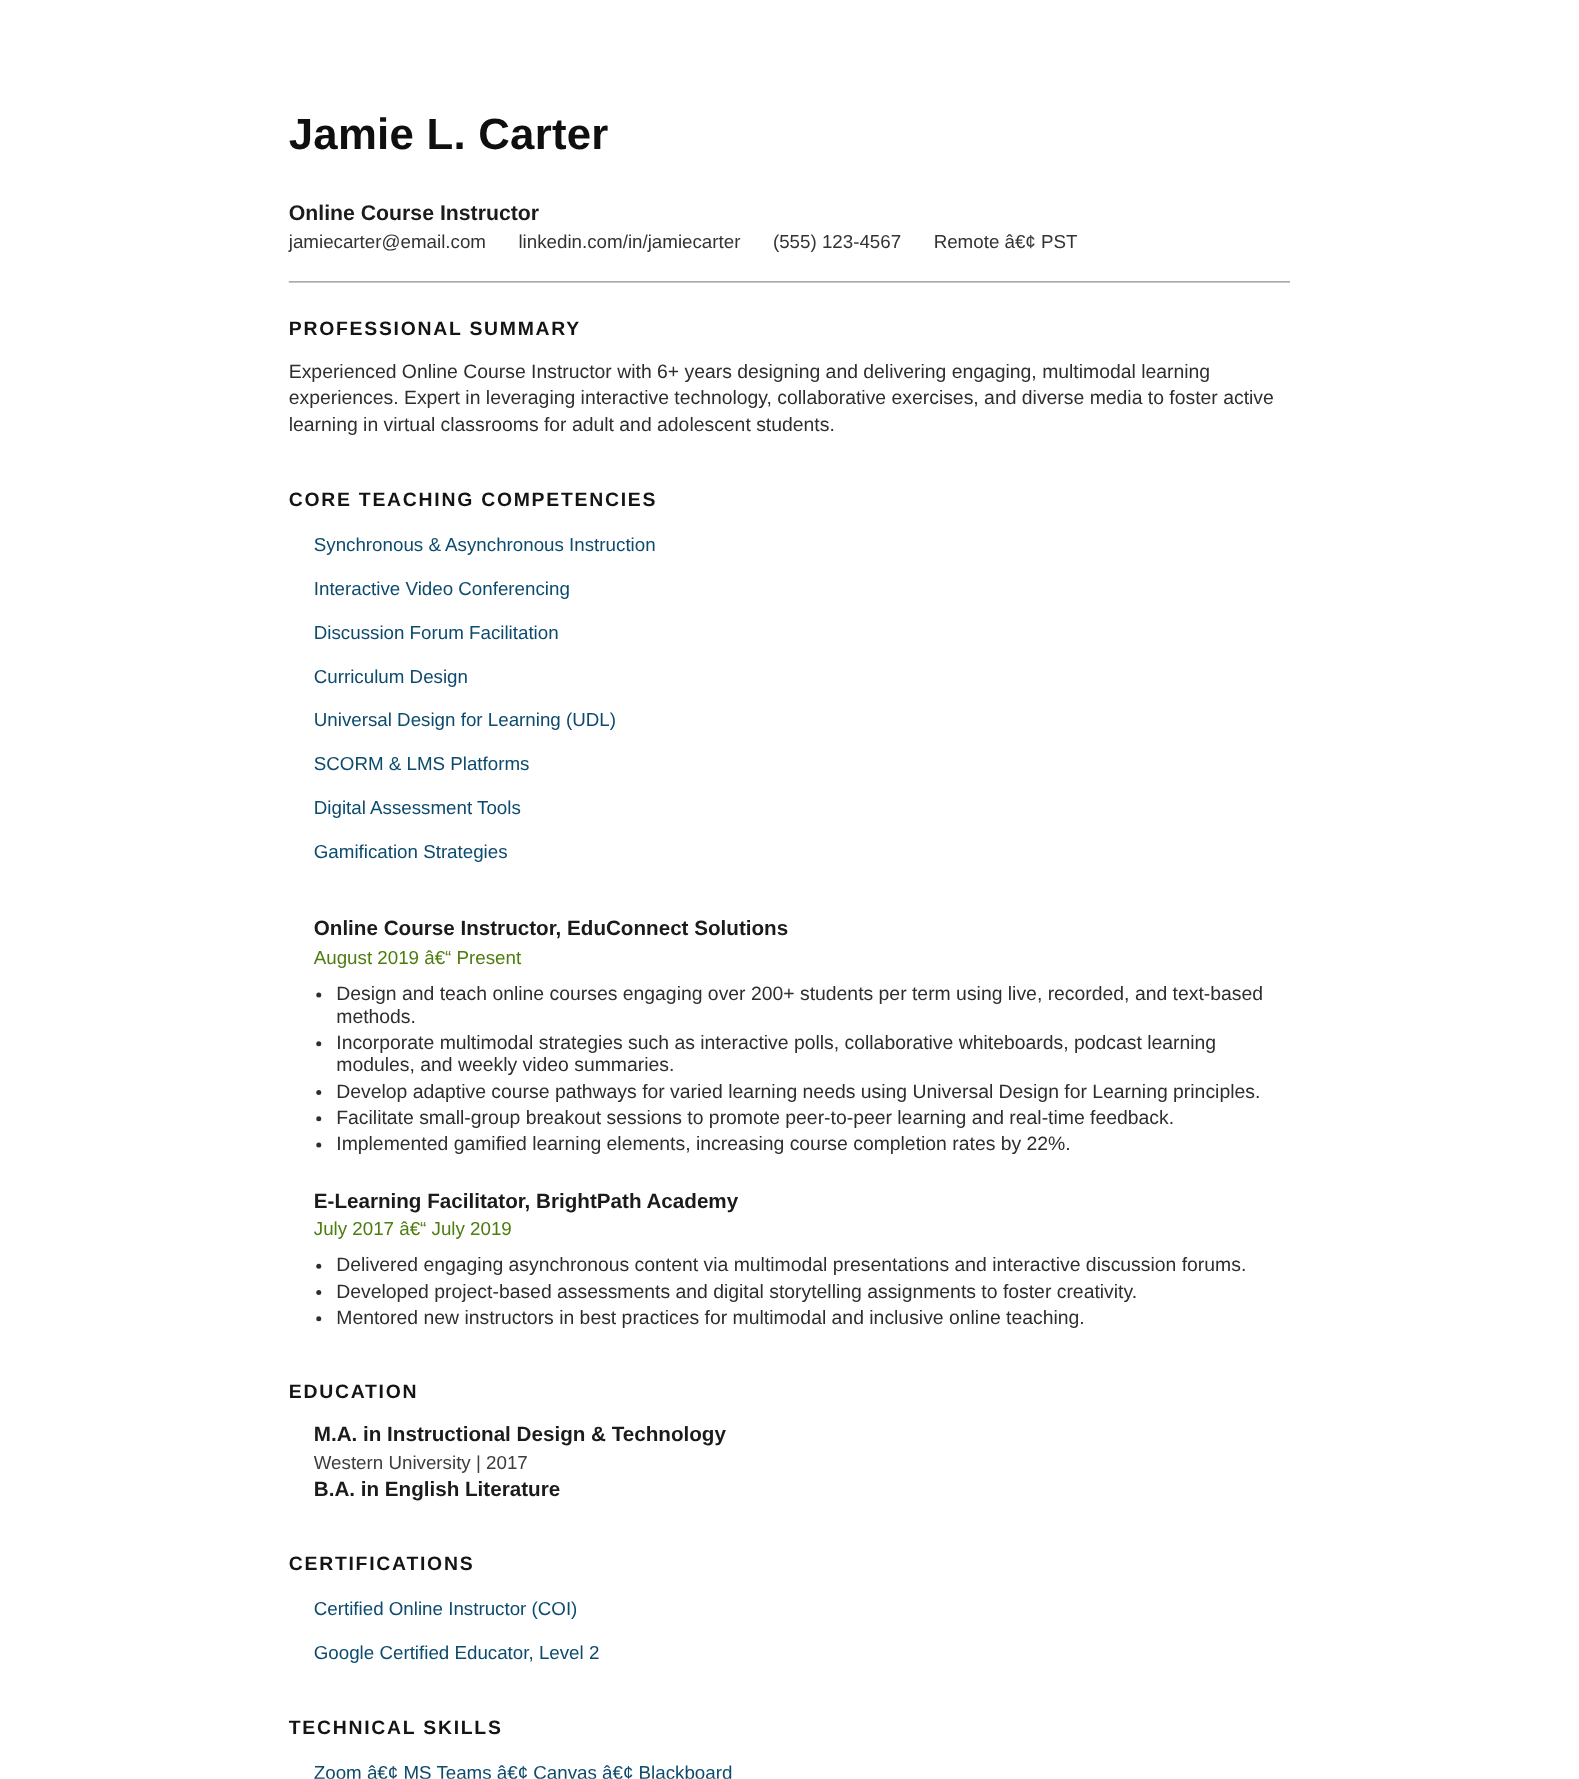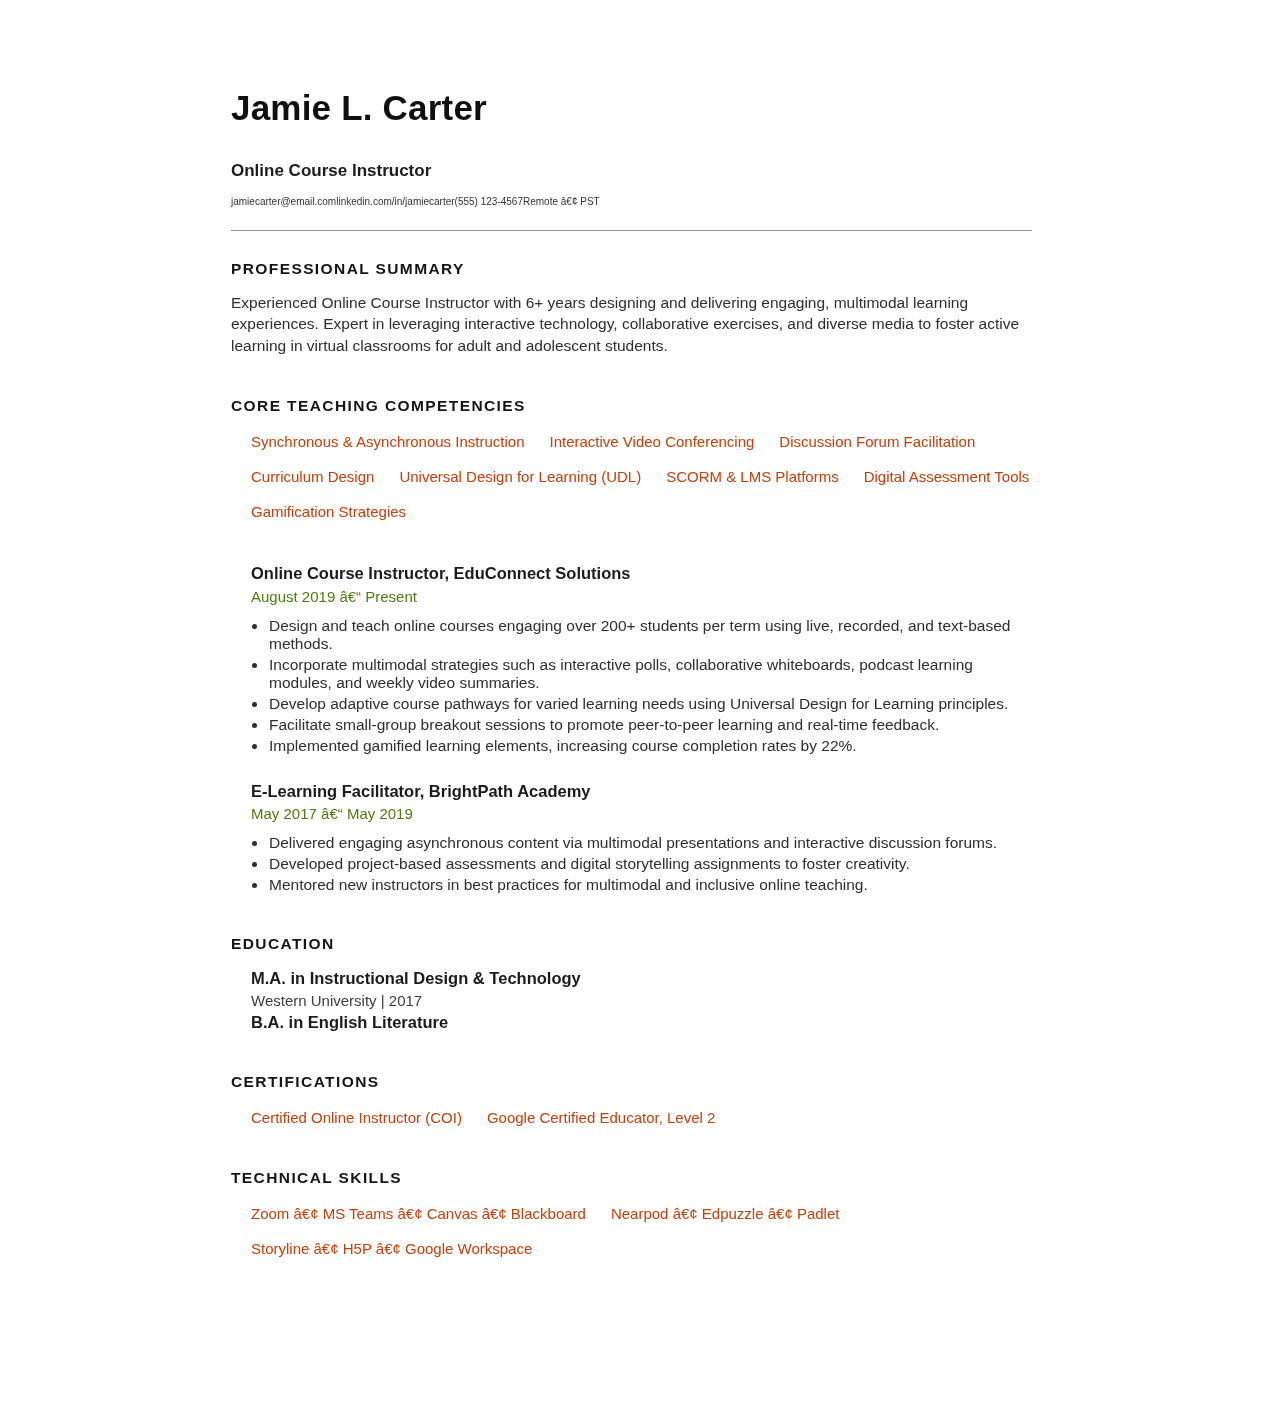--- a/index.html
+++ b/index.html
@@ -29,22 +29,23 @@
   }
   .candidate-title {
     font-size: 17px;
     font-weight: 700;
     color: #1c1c1c;
     margin-top: 33px;
   }
   .contact-row {
     display: flex;
     flex-wrap: wrap;
-    margin-top: 15px;
-    font-size: 10px;
+    gap: 26px;
+    margin-top: 4px;
+    font-size: 15px;
     color: #333333;
   }
   .header-rule {
     border: none;
     border-bottom: 1px solid #8e8e8e;
     margin: 23px 0 0 0;
   }
 
   
   section { margin-top: 41px; }
@@ -63,22 +64,23 @@
     margin: 14px 0 0 0;
   }
 
   
   .chip-row {
     display: flex;
     flex-wrap: wrap;
     gap: 14px 25px;
     margin: 16px 0 0 20px;
     font-size: 15px;
-    color: #c2410c;
+    color: #0c4a6e;
     line-height: 21px;
+    flex-direction: column;
   }
 
   
   .jobs { margin-left: 20px; }
   .job { margin-top: 16px; }
   .job + .job { margin-top: 26px; }
   .job-heading {
     font-size: 16.5px;
     font-weight: 700;
     color: #1b1b1b;
@@ -180,21 +182,21 @@
               <li class="bullet">Develop adaptive course pathways for varied learning needs using Universal Design for Learning principles.</li>
 
               <li class="bullet">Facilitate small-group breakout sessions to promote peer-to-peer learning and real-time feedback.</li>
 
               <li class="bullet">Implemented gamified learning elements, increasing course completion rates by 22%.</li>
             </ul>
         </div>
 
         <div class="job">
           <div class="job-heading">E-Learning Facilitator, BrightPath Academy</div>
-          <div class="job-dates">May 2017 â€“ May 2019</div>
+          <div class="job-dates">July 2017 â€“ July 2019</div>
           <ul class="bullets">
 
               <li class="bullet">Delivered engaging asynchronous content via multimodal presentations and interactive discussion forums.</li>
 
               <li class="bullet">Developed project-based assessments and digital storytelling assignments to foster creativity.</li>
 
               <li class="bullet">Mentored new instructors in best practices for multimodal and inclusive online teaching.</li>
             </ul>
         </div>
       </div>

